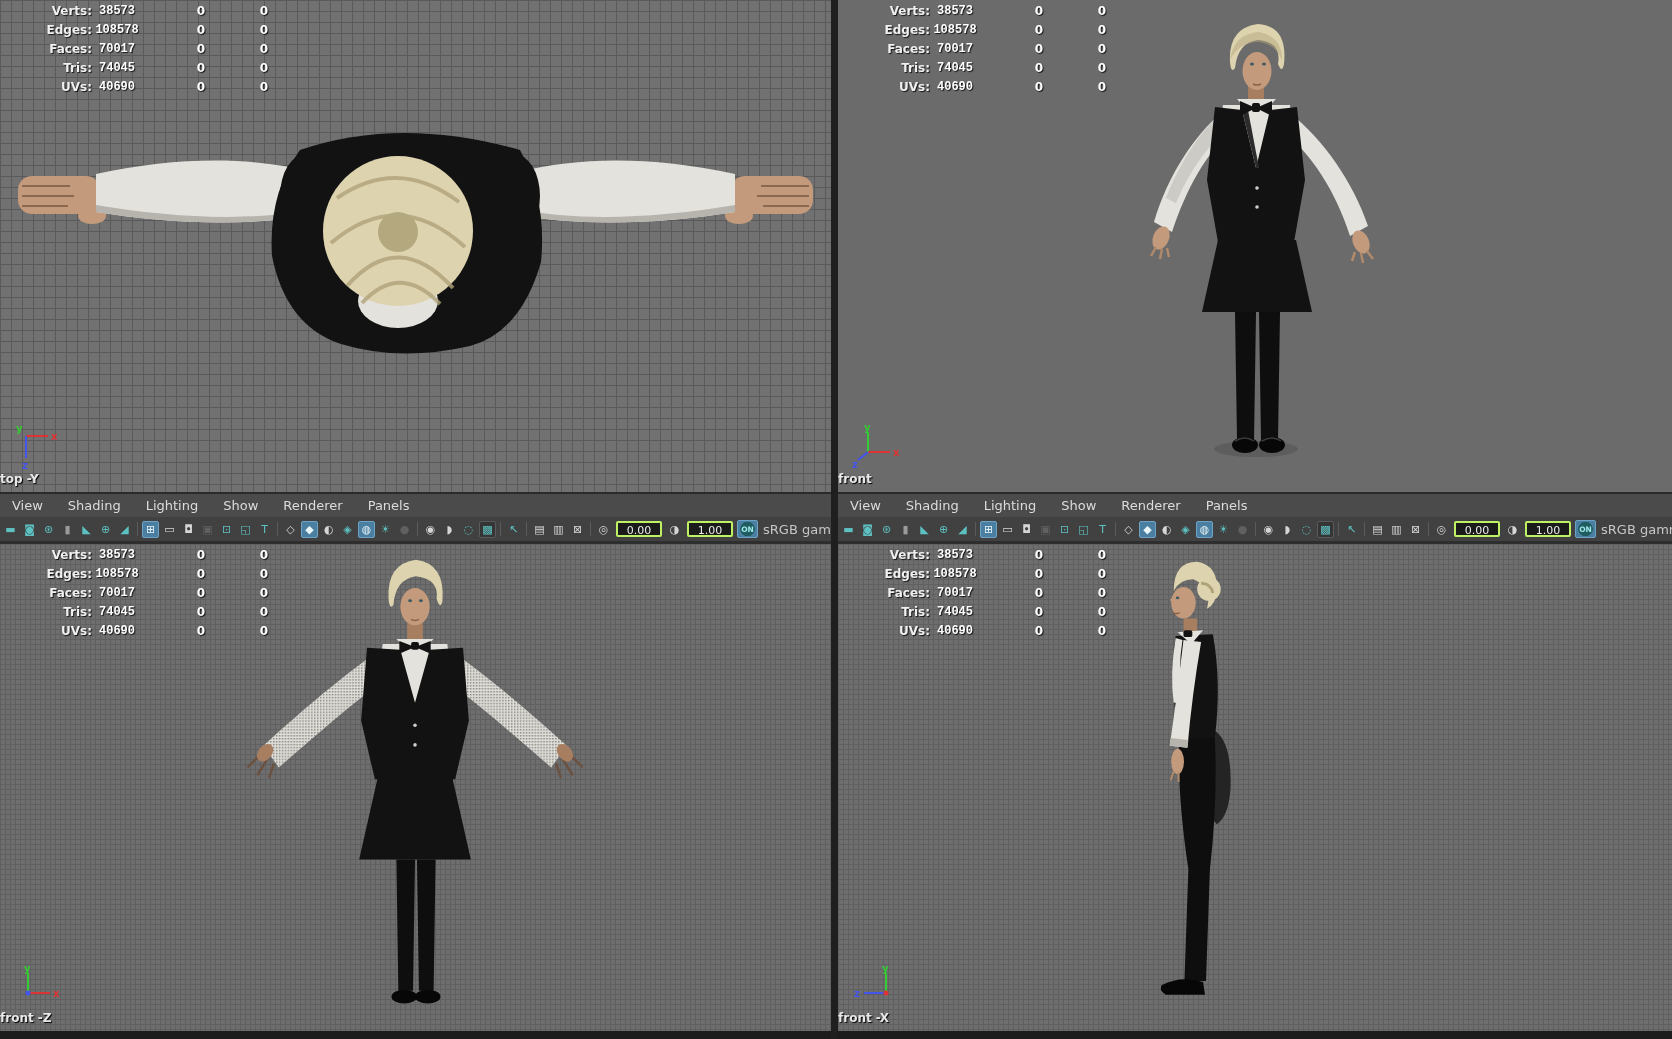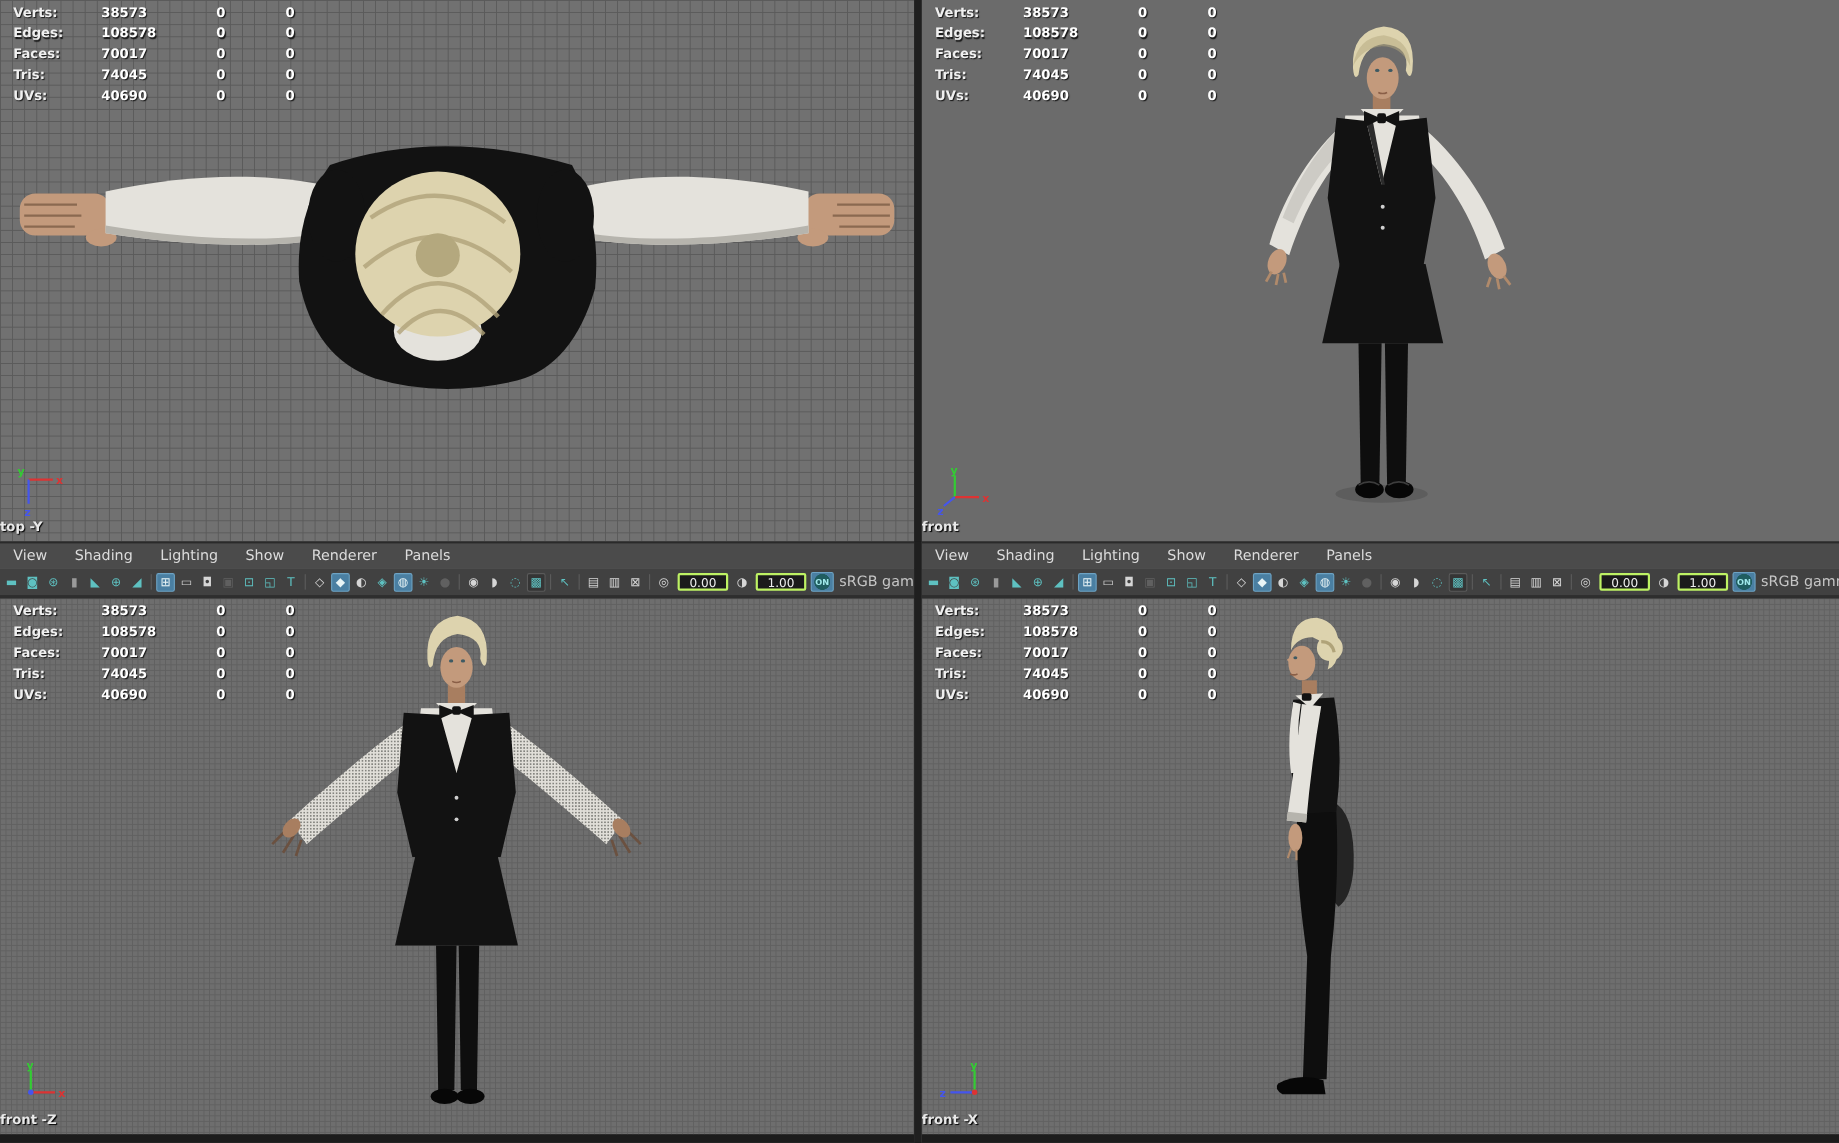--- a/index.html
+++ b/index.html
@@ -21,22 +21,22 @@
   .grid-fine{background-color:#6e6e6e;background-image:
       linear-gradient(#606060 1px, transparent 1px),
       linear-gradient(90deg,#606060 1px, transparent 1px);
       background-size:5px 5px;}
   .plain{background:#6b6b6b;}
   .model-svg{position:absolute;inset:0;width:100%;height:100%;}
   
   .hud{position:absolute;top:1px;left:0;z-index:4;font-size:12px;font-weight:bold;
        color:#fff;text-shadow:1px 1px 1px rgba(0,0,0,.8);}
   .hud-row{display:flex;height:19px;align-items:center;}
-  .hud-label{width:80px;padding-left:12px;color:#f0f0f0;}
-  .hud-val{width:50px;text-align:left;}
+  .hud-label{width:80px;padding-left:12px;color:#f0f0f0;text-align:right;}
+  .hud-val{width:50px;text-align:center;font-family:Liberation Mono, monospace;}
   .hud-c{width:63px;text-align:right;}
   
   .vp-label{position:absolute;bottom:6px;left:0;right:0;z-index:4;
             font-size:12px;font-weight:bold;color:#e8e8e8;text-shadow:1px 1px 1px #000;}
   .axis{position:absolute;left:14px;bottom:22px;z-index:4;}
   .axis text{font-size:10px;font-weight:bold;font-family:"DejaVu Sans",sans-serif;}
   
   .menubar{height:23px;background:#4b4b4b;border-top:2px solid #2a2a2a;display:flex;
            align-items:center;padding-left:6px;flex:none;z-index:5;}
   .menu-item{color:#dcdcdc;font-size:13px;padding:0 6px;margin-right:13px;cursor:default;}

